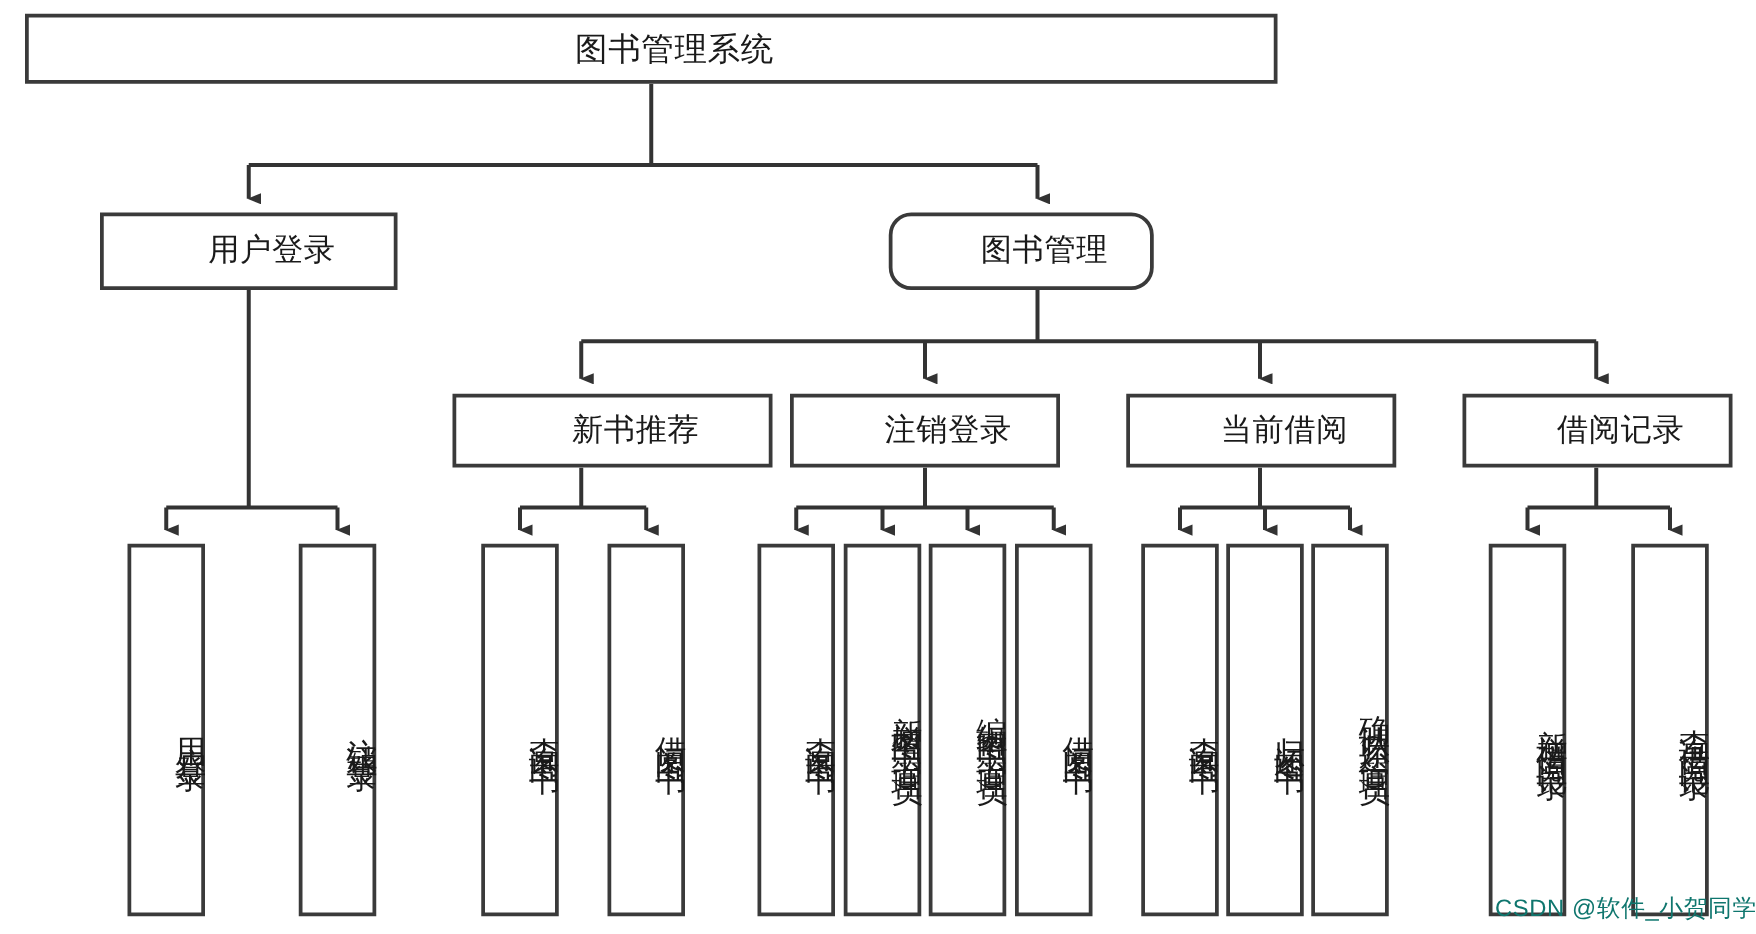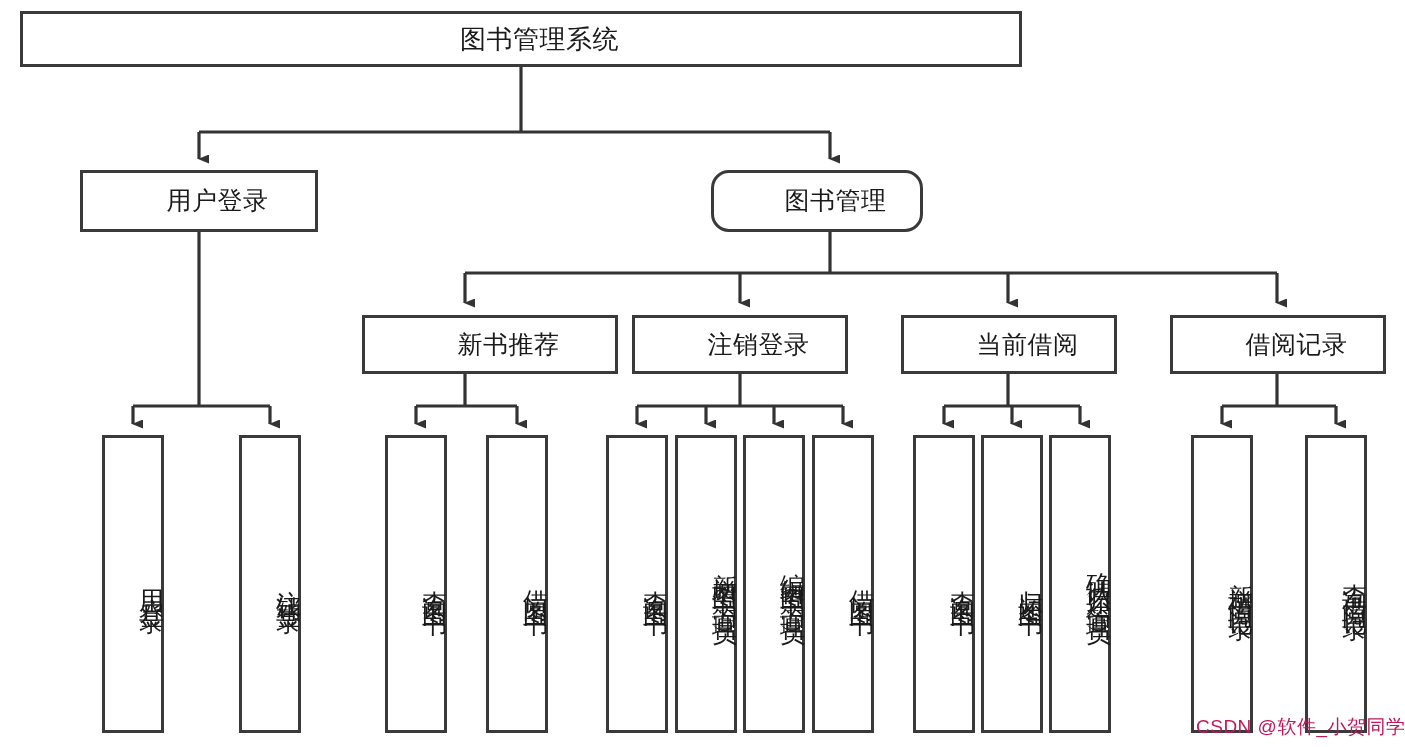--- a/index.html
+++ b/index.html
@@ -59,21 +59,21 @@
     text-orientation: upright;
     font-size: 25px;
     line-height: 1.0;
     letter-spacing: 7px;
     white-space: nowrap;
     text-align: center;
   }
   .watermark {
     position: absolute;
     font-size: 19px;
-    color: #be185d;
+    color: #0f766e;
     white-space: nowrap;
     z-index: 3;
     letter-spacing: 0.5px;
   }
 </style>
 </head>
 <body>
 
 <div id="canvas">
 

